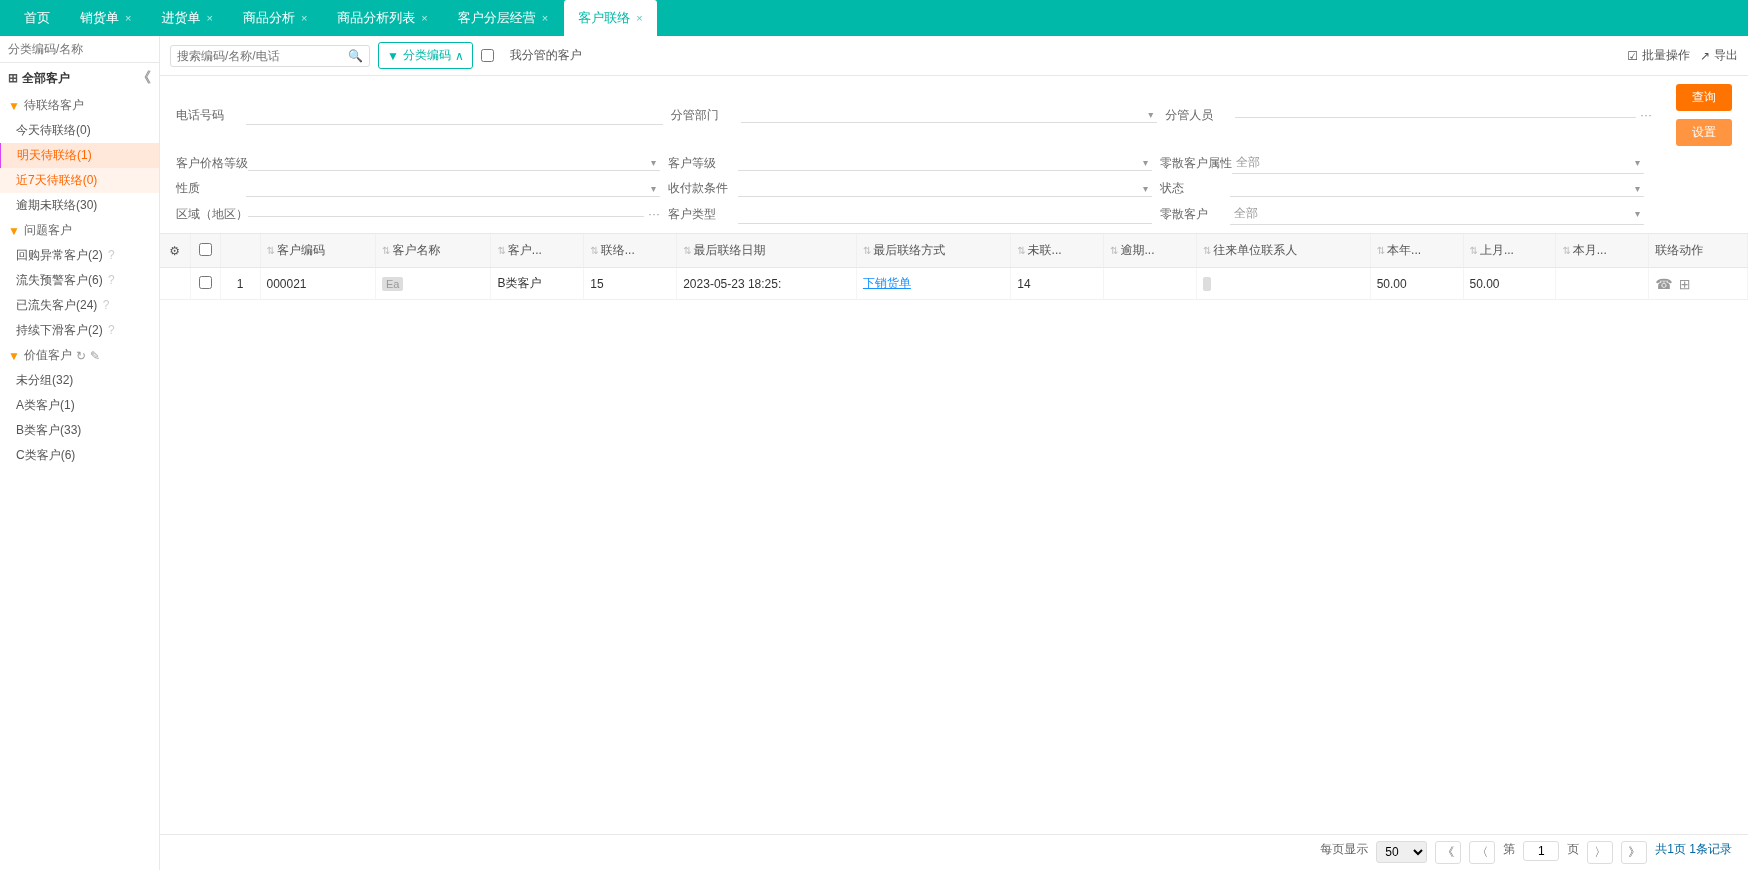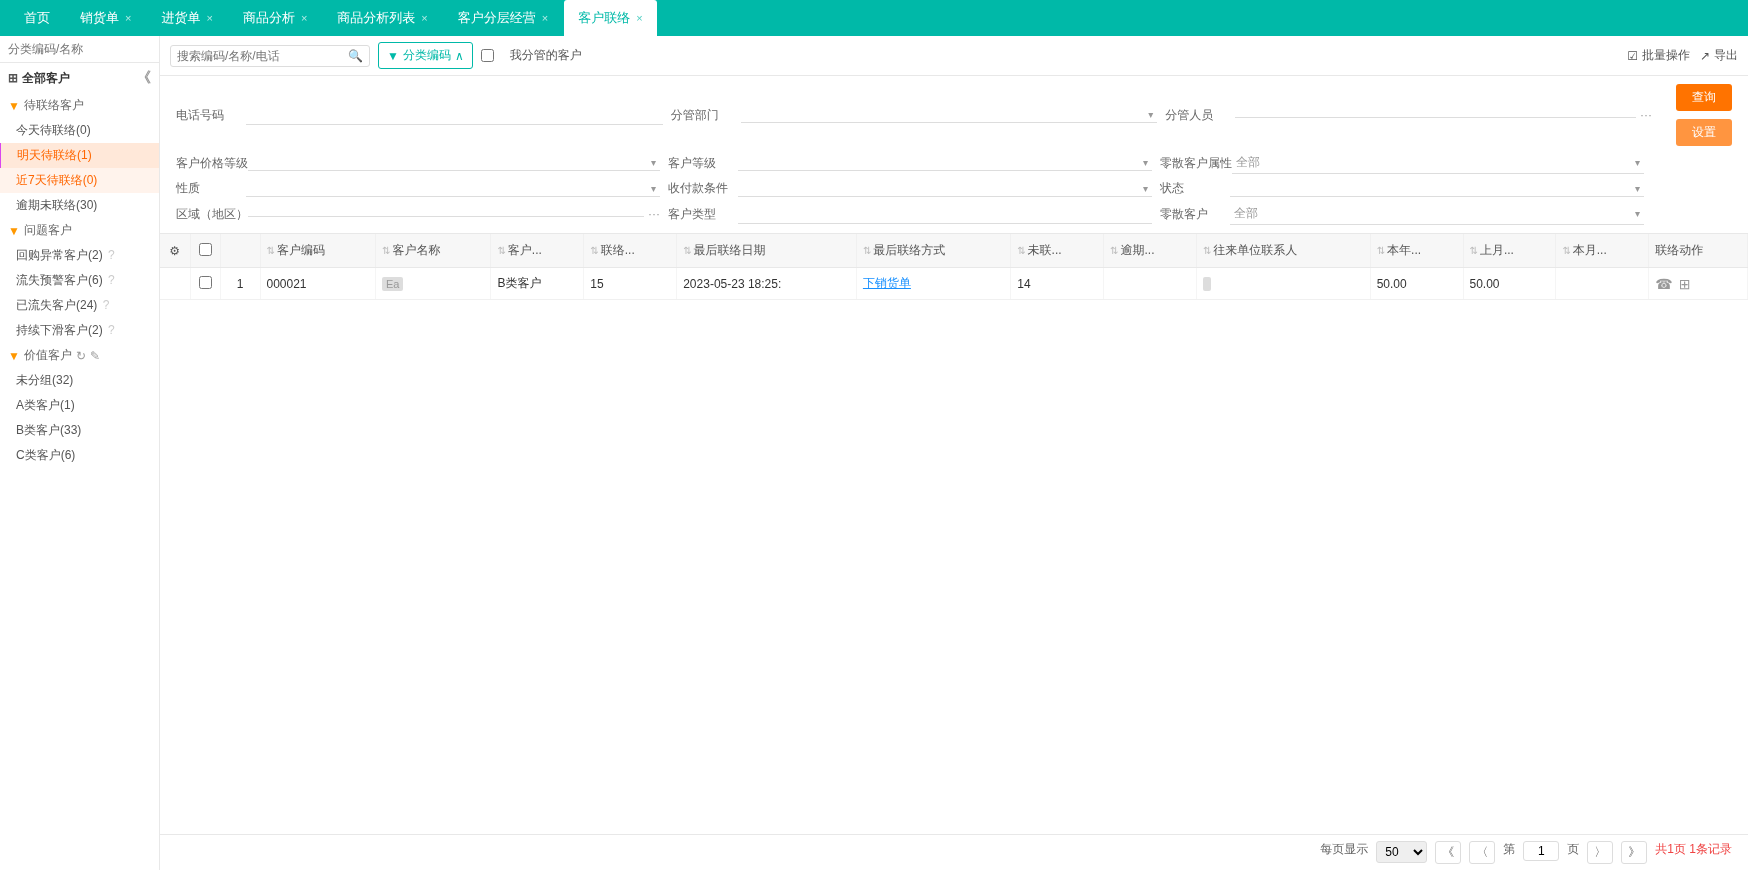--- a/index.html
+++ b/index.html
@@ -68,21 +68,21 @@
     .action-icons { display: flex; gap: 6px; }
     .action-icon { color: #999; cursor: pointer; font-size: 14px; }
 
     
     .pagination { background: #fff; border-top: 1px solid #e8e8e8; padding: 6px 16px; display: flex; align-items: flex-start; justify-content: flex-end; gap: 8px; font-size: 12px; flex-shrink: 0; }
     .pagination .page-label { color: #666; }
     .pagination select { border: 1px solid #ddd; border-radius: 3px; padding: 2px 4px; font-size: 12px; }
     .page-btn { border: 1px solid #ddd; background: #fff; border-radius: 3px; padding: 2px 6px; cursor: pointer; color: #555; font-size: 12px; }
     .page-btn:disabled { color: #ccc; cursor: default; }
     .page-input { border: 1px solid #ddd; border-radius: 3px; width: 36px; text-align: center; padding: 2px; font-size: 12px; }
-    .page-total { color: #ef4444; }
+    .page-total { color: #0369a1; }
 
     
     .table-wrapper::-webkit-scrollbar { height: 8px; width: 8px; }
     .table-wrapper::-webkit-scrollbar-thumb { background: #ccc; border-radius: 4px; }
     .table-wrapper::-webkit-scrollbar-track { background: #f5f5f5; }
     .th-sort { cursor: pointer; }
     .th-sort::before { content: "⇅"; color: #bbb; font-size: 10px; margin-right: 2px; }
   </style>
 </head>
 <body>

